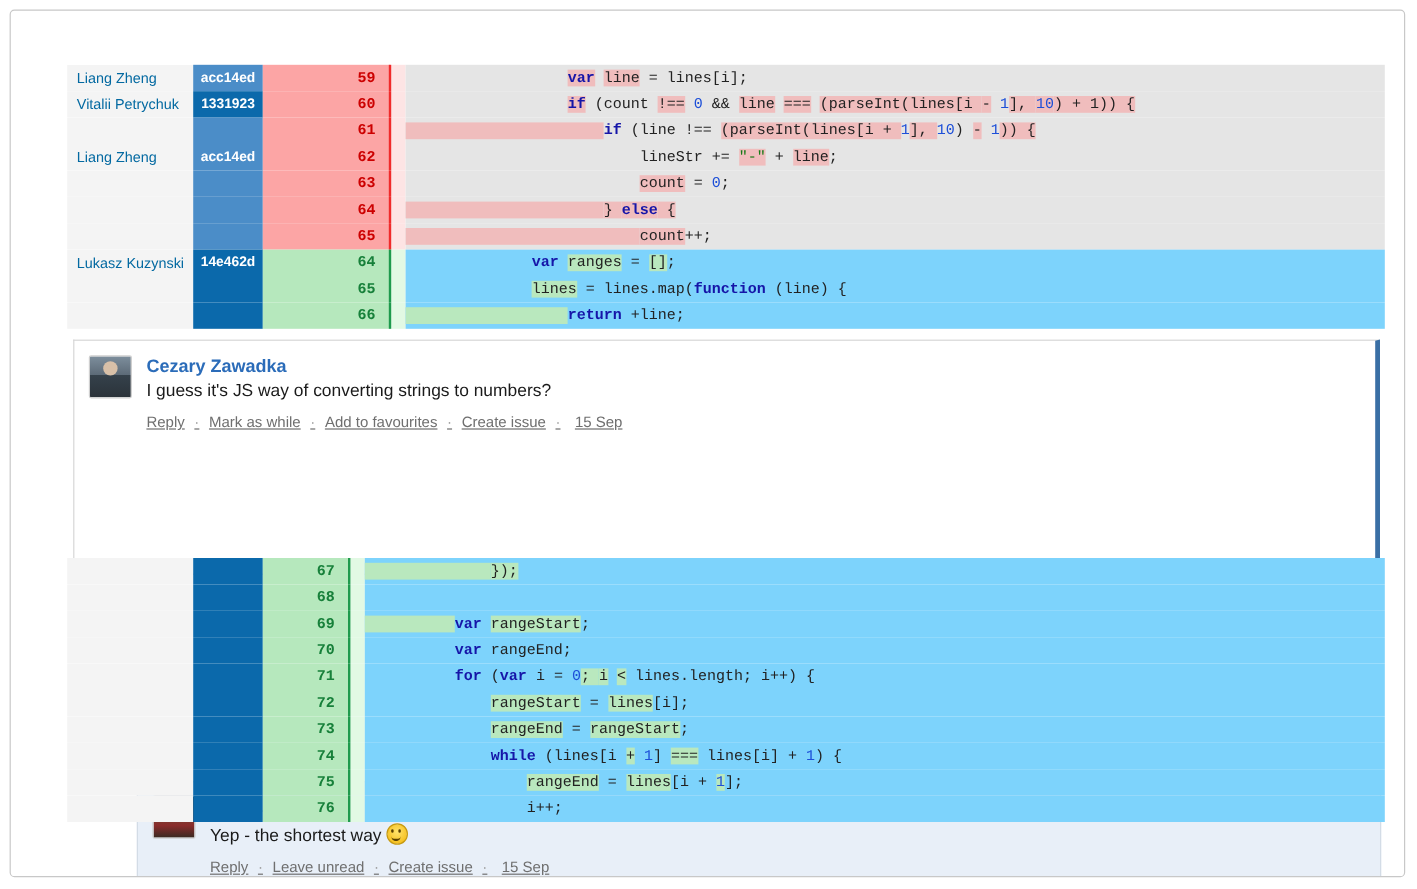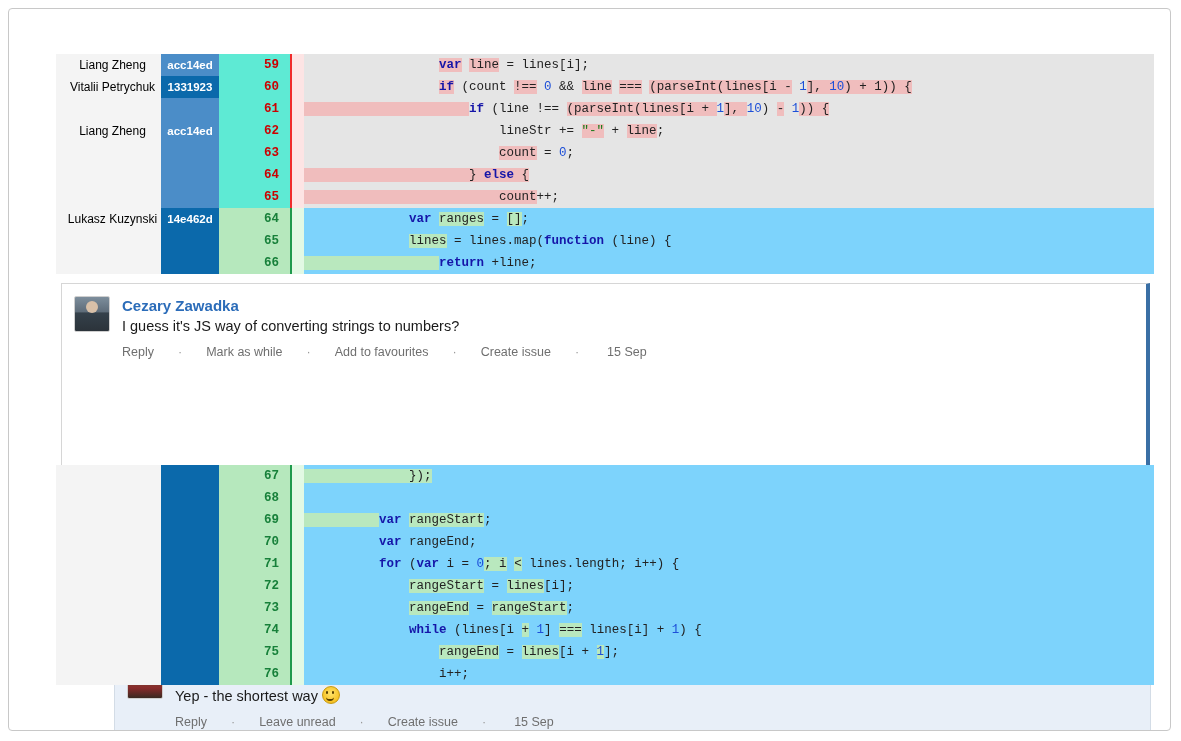--- a/index.html
+++ b/index.html
@@ -30,25 +30,24 @@
     font-size:12.5px;
   }
   .diff tr{height:22px;}
   .diff td{padding:0;vertical-align:middle;white-space:pre;}
 
   td.c-author{
     width:97px;
     background:#f4f4f4;
     font-family:"Liberation Sans", sans-serif;
     font-size:12px;
-    color:#000000;
+    color:#0369a1;
     padding-left:8px;
     overflow:hidden;
     text-overflow:ellipsis;
-    text-align:center;
   }
   td.c-hash{
     width:58px;
     font-family:"Liberation Sans", sans-serif;
     font-size:11.5px;
     font-weight:bold;
     color:#ffffff;
     text-align:center;
   }
   td.c-hash.shade-a{background:#4b8dc8;}
@@ -65,21 +64,21 @@
   }
   td.c-gutterpad{width:12px;}
   td.c-code{
     padding-left:0;
     font-size:12.5px;
     color:#222222;
     letter-spacing:0px;
   }
 
   
-  tr.del td.c-num{background:#5eead4;color:#cc0000;}
+  tr.del td.c-num{background:#fca5a5;color:#cc0000;padding-left:34px;}
   tr.del td.c-gutterpad{background:#fde4e4;border-left:2px solid #f02b2b;}
   tr.del td.c-code{background:#e5e5e5;}
 
   tr.add td.c-num{background:#b6e8bd;color:#17803a;}
   tr.add td.c-gutterpad{background:#e2f9e4;border-left:2px solid #1f9a4d;}
   tr.add td.c-code{background:#7dd3fc;}
 
   
   .wd{background:#f0bdbd;}
   .wa{background:#b9e8be;}
@@ -123,21 +122,21 @@
   .cname{
     font-size:15px;font-weight:bold;color:#2b6cb9;
     line-height:19px;
   }
   .ctext{
     font-size:14.5px;color:#1a1a1a;line-height:20px;margin-top:1px;
   }
   .cactions{
     margin-top:9px;
     font-size:12.5px;color:#707070;
-    display:flex;align-items:center;gap:16px;
+    display:flex;align-items:center;gap:0px;text-decoration:underline;
   }
   .cactions .act{color:#6f6f6f;cursor:pointer;}
   .cactions .sep{color:#9a9a9a;padding:0 8px;}
   .cactions .date{color:#6f6f6f;padding-left:4px;}
 
   .reply-box{
     position:absolute;left:52px;top:367px;
     width:1037px;height:102px;
     background:#e8eff8;
     border:1px solid #d3dce6;

